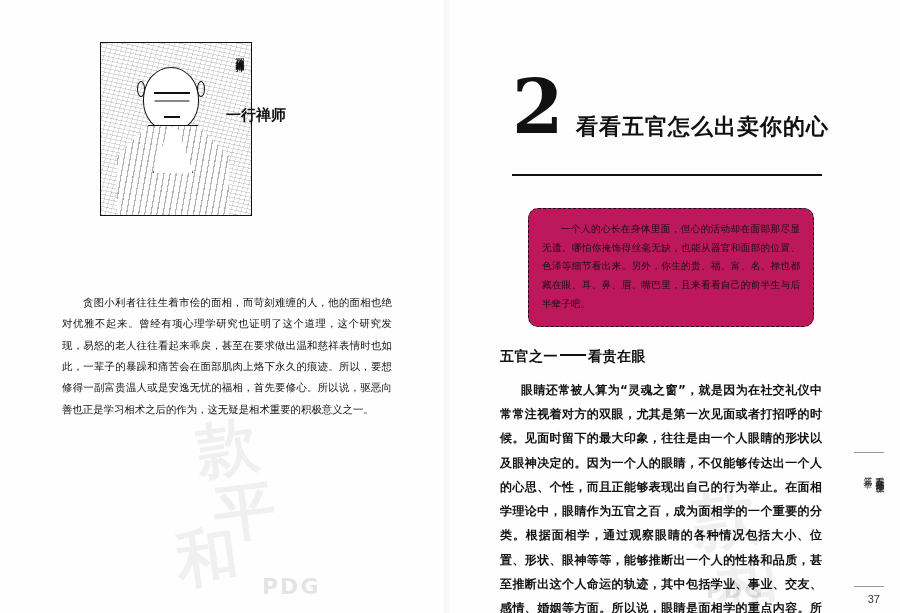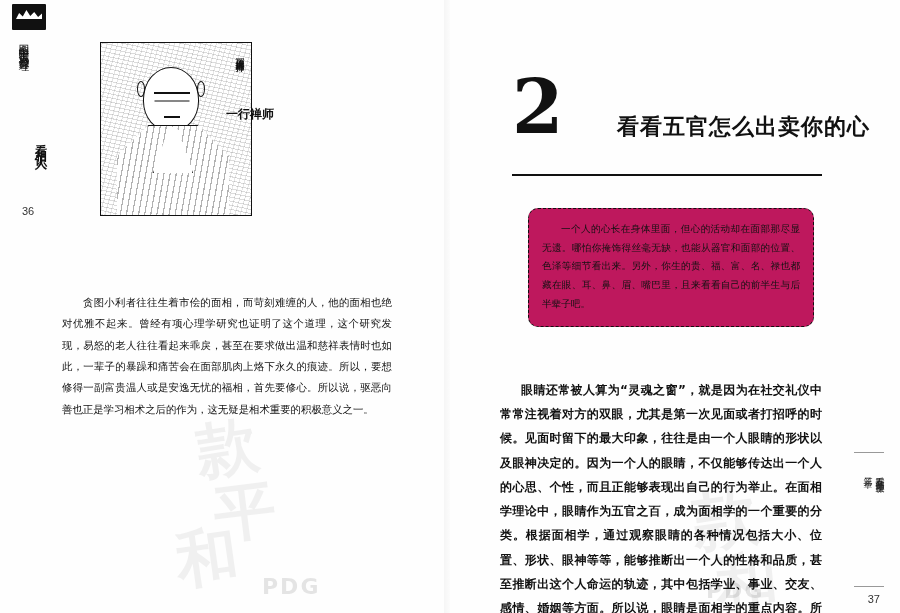--- a/index.html
+++ b/index.html
@@ -157,21 +157,21 @@
   .bio-block {
     position: absolute; left: 226px; top: 122px;
     width: 96px;
     font-size: 8.6px;
     line-height: 1.55;
     color: #111;
     text-align: justify;
   }
   .bio-title {
     position: absolute; left: 226px; top: 106px;
-    font-size: 12px;
+    font-size: 15px;
     font-weight: bold;
     color: #111;
     text-align: center;
   }
 
   
   .left-body {
     position: absolute; left: 62px; top: 272px;
     width: 330px;
     font-size: 10.4px;
@@ -207,21 +207,20 @@
     line-height: 0.8;
     color: #111;
   }
   .chapter-title {
     position: absolute; left: 576px; top: 112px;
     font-size: 22px;
     font-weight: bold;
     letter-spacing: 1px;
     color: #111;
     white-space: nowrap;
-    margin-left: 41px;
   }
   .chapter-rule {
     position: absolute; left: 512px; top: 174px;
     width: 310px; height: 2px;
     background: #111;
   }
 
   
   .lead-box {
     position: absolute; left: 528px; top: 208px;
@@ -306,26 +305,20 @@
     background: #999;
   }
 </style>
 </head>
 <body>
 
 <div id="page">
 
   <div class="page-left">
 
-    <div class="left-band">
-      <div class="logo-box"></div>
-      <div class="series-vert">图解中国古代人力资源管理</div>
-      <div class="series-vert-2">看相识人</div>
-      <div class="folio-left">36</div>
-    </div>
 
     <div class="illus">
       <div class="illus-inner"></div>
       <div class="head"></div>
       <div class="ear-l"></div>
       <div class="ear-r"></div>
       <div class="robe"></div>
       <div class="robe-collar"></div>
       <div class="illus-caption-vert">琐你愿大遇这一行禅师</div>
     </div>
@@ -344,20 +337,23 @@
 
   <div class="page-right">
   </div>
 
   <div class="chapter-num">2</div>
   <div class="chapter-title">看看五官怎么出卖你的心</div>
   <div class="chapter-rule"></div>
 
   <div class="lead-box">一个人的心长在身体里面，但心的活动却在面部那尽显无遗。哪怕你掩饰得丝毫无缺，也能从器官和面部的位置、色泽等细节看出来。另外，你生的贵、福、富、名、禄也都藏在眼、耳、鼻、眉、嘴巴里，且来看看自己的前半生与后半辈子吧。</div>
 
+  <div class="sec-head">
+    <span>五官之一</span><span class="dash"></span><span>看贵在眼</span>
+  </div>
 
   <div class="right-body">眼睛还常被人算为“灵魂之窗”，就是因为在社交礼仪中常常注视着对方的双眼，尤其是第一次见面或者打招呼的时候。见面时留下的最大印象，往往是由一个人眼睛的形状以及眼神决定的。因为一个人的眼睛，不仅能够传达出一个人的心思、个性，而且正能够表现出自己的行为举止。在面相学理论中，眼睛作为五官之百，成为面相学的一个重要的分类。根据面相学，通过观察眼睛的各种情况包括大小、位置、形状、眼神等等，能够推断出一个人的性格和品质，甚至推断出这个人命运的轨迹，其中包括学业、事业、交友、感情、婚姻等方面。所以说，眼睛是面相学的重点内容。所以我们学习面相学的第一步，就是掌握有关眼睛的内容，并且能够应用在识人用人上，指导我们学习和生活。</div>
 
   <div class="right-band">
     <div class="rule-right-top"></div>
     <div class="rb-vert">看五官的第一堂课</div>
     <div class="rb-vert2">第二章</div>
     <div class="rule-right-bottom"></div>
     <div class="folio-right">37</div>
   </div>

